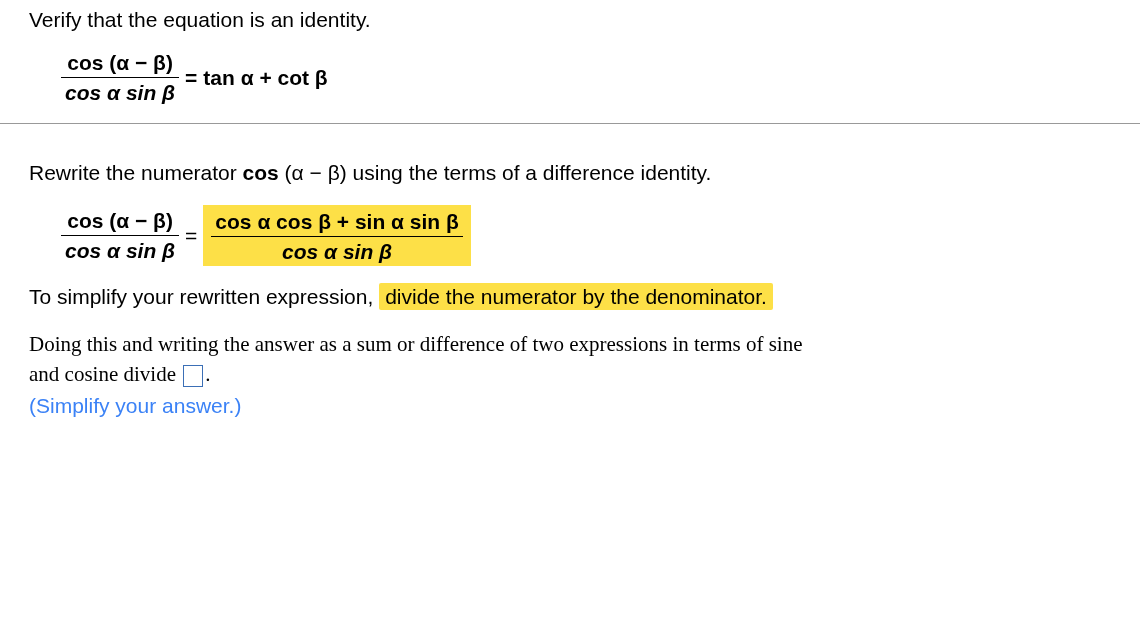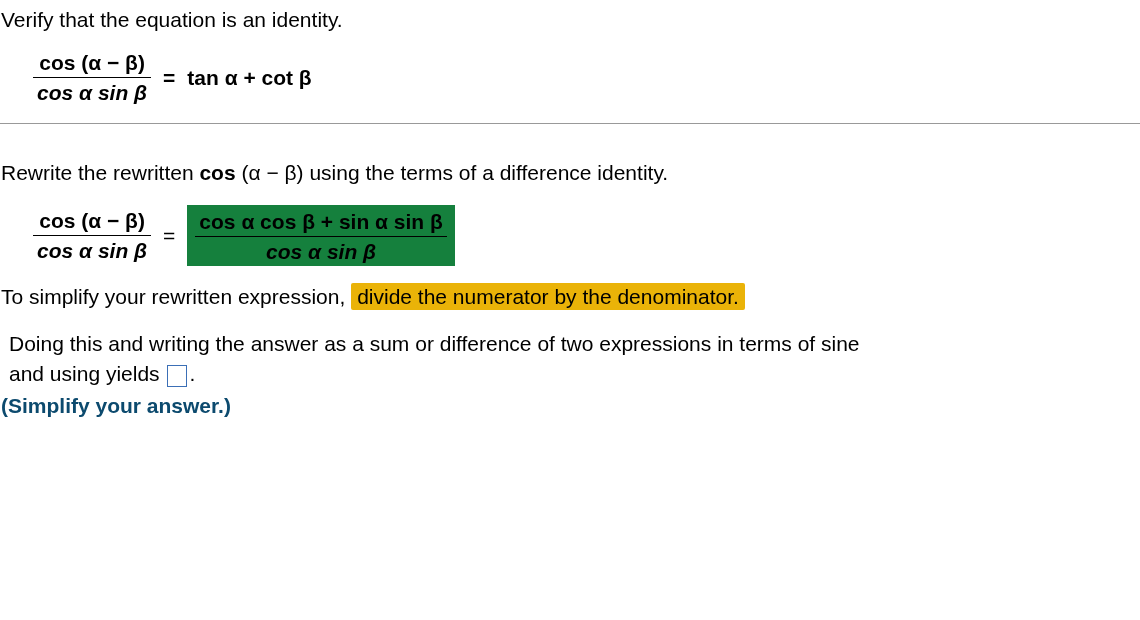--- a/index.html
+++ b/index.html
@@ -5,21 +5,21 @@
   * { box-sizing: border-box; }
   body {
     margin: 0;
     padding: 0;
     font-family: Arial, Helvetica, sans-serif;
     font-size: 21px;
     color: #000;
     background: #fff;
     width: 1140px;
   }
-  .section { padding: 8px 12px 12px 1px; }
+  .section { padding: 8px 12px 12px 29px; }
   .instr { margin-bottom: 18px; }
   .eq-indent { padding-left: 32px; }
   .frac {
     display: inline-block;
     vertical-align: middle;
     text-align: center;
   }
   .frac .num {
     display: block;
     padding: 0 4px 2px 4px;
@@ -28,53 +28,53 @@
   }
   .frac .den {
     display: block;
     padding: 2px 4px 0 4px;
     font-weight: bold;
     font-style: italic;
   }
   .eq-row {
     display: flex;
     align-items: center;
-    gap: 12px;
+    gap: 6px;
     line-height: 1.2;
   }
   .bold { font-weight: bold; }
   .mid { vertical-align: middle; }
   hr.full {
     border: none;
     border-top: 1px solid #999;
     margin: 6px 0 10px 0;
   }
   .hl {
-    background: #eab308;
+    background: #fde047;
     padding: 2px 6px;
     border-radius: 2px;
   }
   .hl-box {
     display: inline-block;
-    background: #15803d;
+    background: #fde047;
     padding: 4px 8px 2px 8px;
   }
   .hl-box .num { border-bottom: 1.5px solid #000; }
   .answer-box {
     display: inline-block;
     width: 20px;
     height: 22px;
     border: 1px solid #3b6fb6;
     vertical-align: middle;
     margin: 0 2px;
     background: #fff;
   }
-  .navy { color: #0c4a6e; font-weight: bold; }
+  .navy { color: #3b82f6; }
   .para { margin: 16px 0; line-height: 1.45; }
-  .para2 { margin: 14px 0 4px 8px; line-height: 1.45; }
+  .para2 { margin: 14px 0 4px 0; line-height: 1.45; font-family: Liberation Serif, serif; }
   .thin { font-weight: normal; }
 </style>
 </head>
 <body>
 
 <div class="section">
   <div class="instr">Verify that the equation is an identity.</div>
   <div class="eq-indent">
     <div class="eq-row">
       <span class="frac">
@@ -85,21 +85,21 @@
       <span class="bold mid">tan α +  cot β</span>
     </div>
   </div>
 </div>
 
 <hr class="full">
 
 <div class="section">
 
   <div class="para">
-    <span>Rewrite the rewritten </span><span class="bold">cos</span><span> (α − β) </span><span>using the terms of a difference identity.</span>
+    <span>Rewrite the numerator </span><span class="bold">cos</span><span> (α − β) </span><span>using the terms of a difference identity.</span>
   </div>
 
   <div class="eq-indent">
     <div class="eq-row">
       <span class="frac">
         <span class="num">cos (α − β)</span>
         <span class="den">cos α sin β</span>
       </span>
       <span class="thin mid">=</span>
       <span class="hl-box">
@@ -110,17 +110,17 @@
       </span>
     </div>
   </div>
 
   <div class="para">
     <span>To simplify your rewritten expression,  </span><span class="hl">divide the numerator by the denominator.</span>
   </div>
 
   <div class="para2">
     <span>Doing this and writing the answer as a sum or difference of two expressions in terms of sine</span><br>
-    <span>and using yields </span><span class="answer-box"></span><span>.</span>
+    <span>and cosine divide </span><span class="answer-box"></span><span>.</span>
   </div>
   <div class="navy">(Simplify your answer.)</div>
 
 </div>
 
 </body></html>

